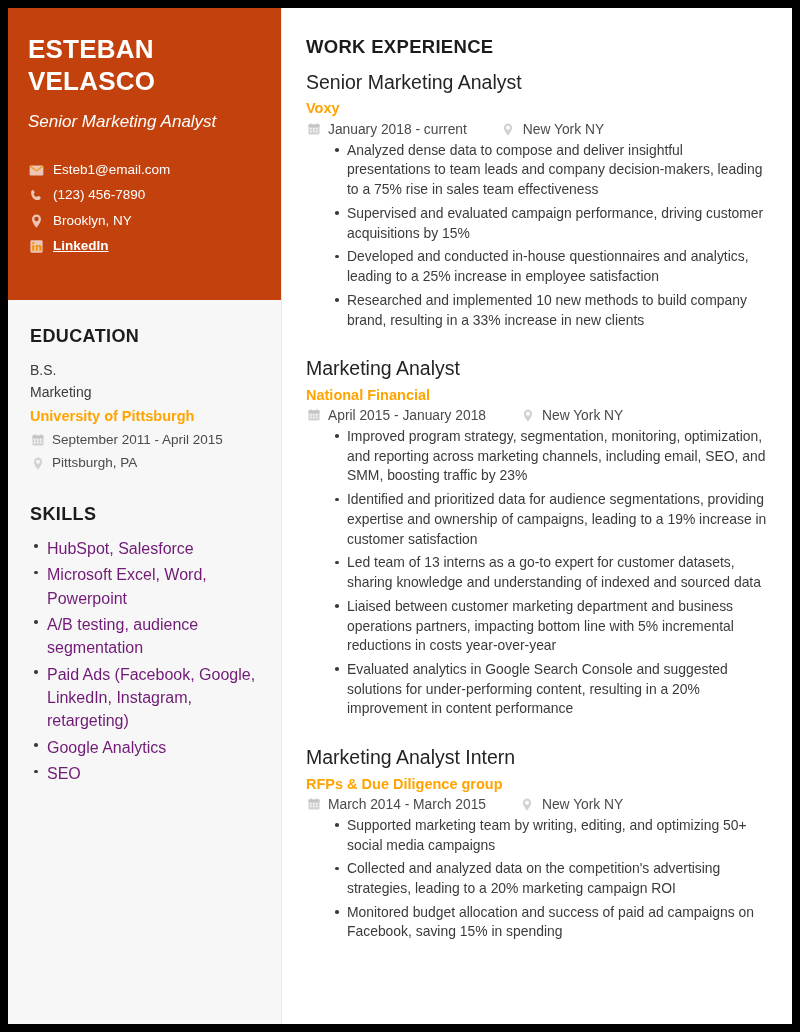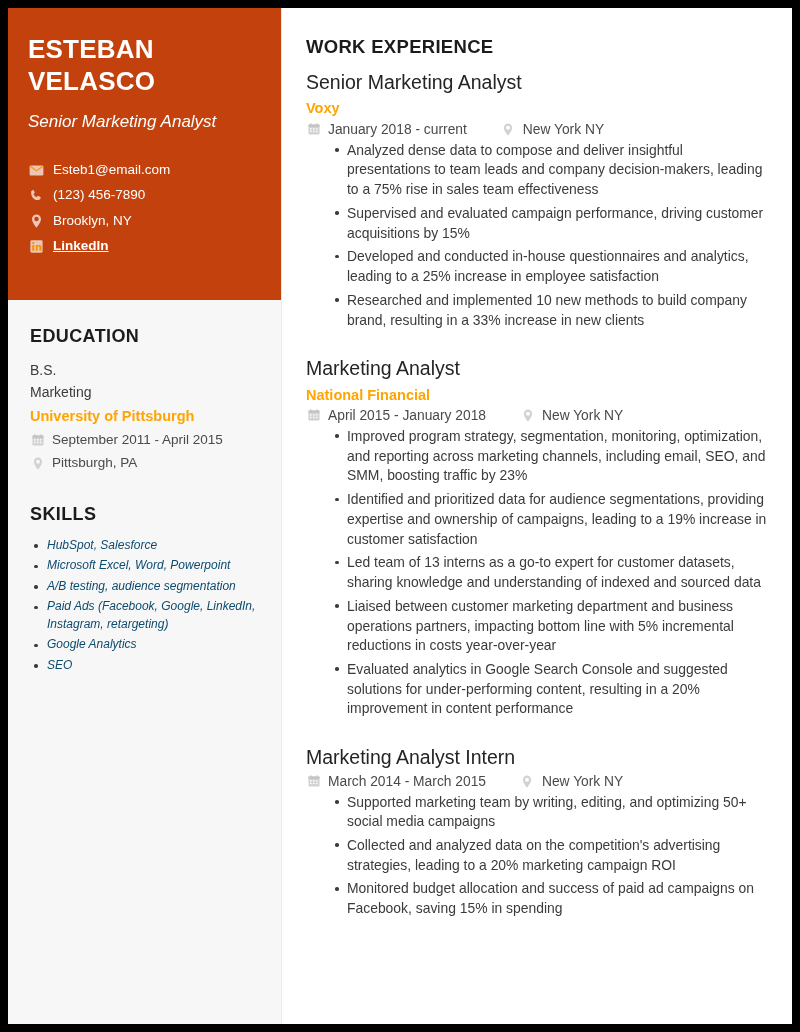--- a/index.html
+++ b/index.html
@@ -133,26 +133,25 @@
   }
   .skills-wrap { margin-top: 30px; }
   ul.bullets {
     list-style: none;
     margin: 0;
     padding: 0;
   }
   ul.bullets li {
     position: relative;
     padding-left: 17px;
-    font-size: 12px;
+    font-size: 16px;
     line-height: 1.46;
-    color: #0c4a6e;
+    color: #701a75;
     margin-bottom: 3px;
     font-family: "Liberation Sans", sans-serif;
-    font-style: italic;
   }
   ul.bullets li:before {
     content: "";
     position: absolute;
     left: 4px;
     top: 7.5px;
     width: 3.6px;
     height: 3.6px;
     border-radius: 50%;
     background: #3b3b3b;
@@ -411,20 +410,21 @@
             <ul class="job-bullets">
               <li>Improved program strategy, segmentation, monitoring, optimization, and reporting across marketing channels, including email, SEO, and SMM, boosting traffic by 23%</li>
               <li>Identified and prioritized data for audience segmentations, providing expertise and ownership of campaigns, leading to a 19% increase in customer satisfaction</li>
               <li>Led team of 13 interns as a go-to expert for customer datasets, sharing knowledge and understanding of indexed and sourced data</li>
               <li>Liaised between customer marketing department and business operations partners, impacting bottom line with 5% incremental reductions in costs year-over-year</li>
               <li>Evaluated analytics in Google Search Console and suggested solutions for under-performing content, resulting in a 20% improvement in content performance</li>
             </ul>
           </section>
           <section class="job">
             <h3 class="job-role">Marketing Analyst Intern</h3>
+            <div class="job-company">RFPs &amp; Due Diligence group</div>
             <div class="job-meta">
               <span class="mseg">
                 <span class="mi">
                   <svg width="12" height="12" viewBox="0 0 13 13">
                     <rect x="0.5" y="1.6" width="12" height="10.9" rx="1" fill="#d2d2d2"></rect>
                     <rect x="0.5" y="1.6" width="12" height="2.6" fill="#c4c4c4"></rect>
                     <rect x="2.4" y="0.2" width="1.5" height="2.2" rx="0.5" fill="#c4c4c4"></rect>
                     <rect x="9.1" y="0.2" width="1.5" height="2.2" rx="0.5" fill="#c4c4c4"></rect>
                     <rect x="2.2" y="5.6" width="1.7" height="1.5" fill="#fff"></rect>
                     <rect x="5.4" y="5.6" width="1.7" height="1.5" fill="#fff"></rect>

